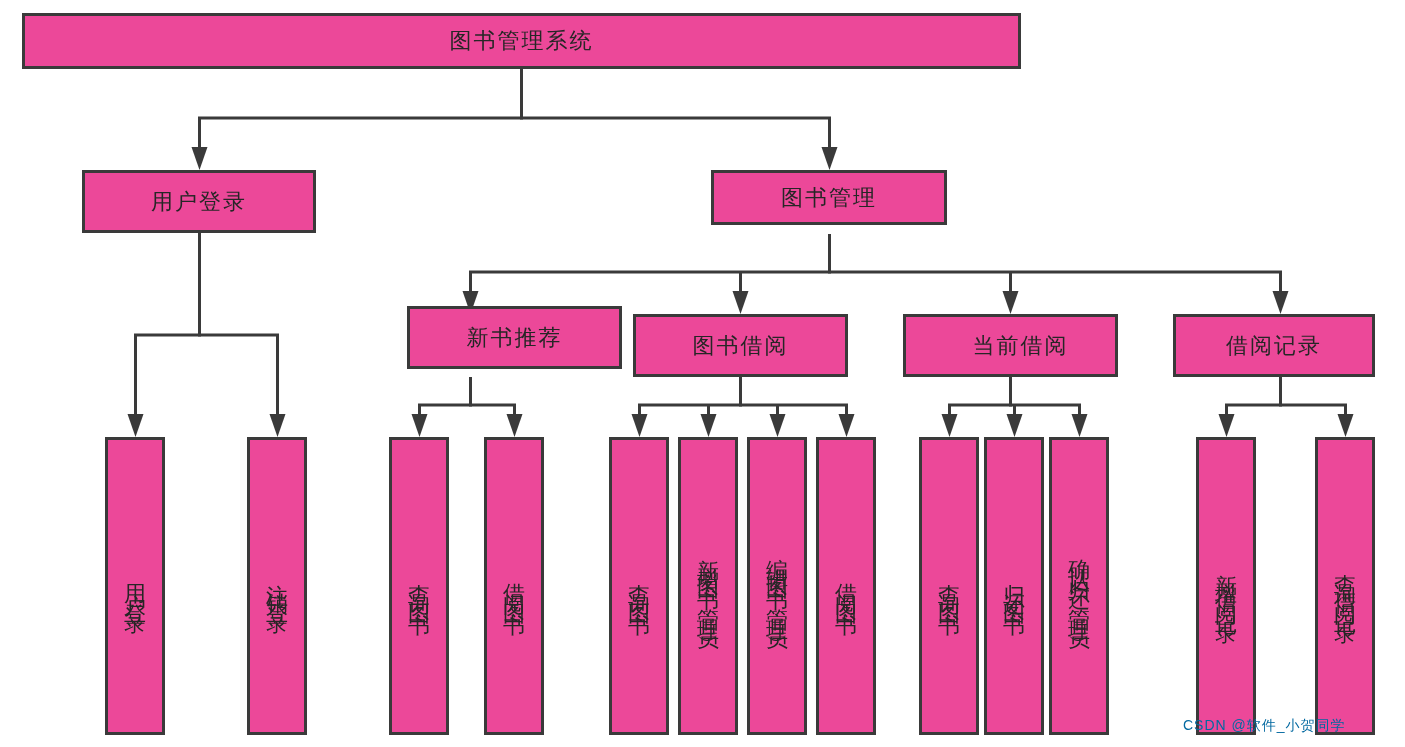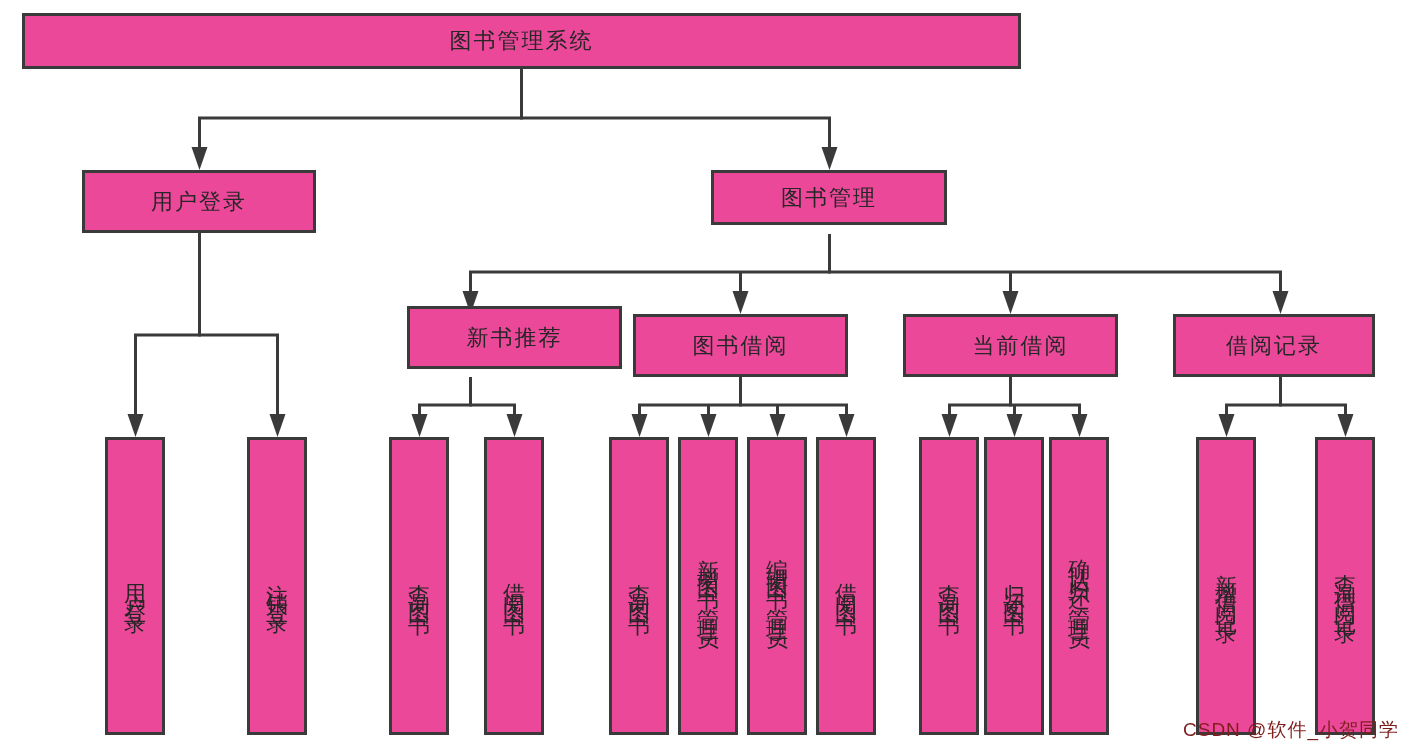--- a/index.html
+++ b/index.html
@@ -43,23 +43,23 @@
   .leaf   { top: 437px; width: 60px; height: 298px; }
   .ul1 { left: 105px; }  .ul2 { left: 247px; }
   .nb1 { left: 389px; }  .nb2 { left: 484px; }
   .bb1 { left: 609px; }  .bb2 { left: 678px; }  .bb3 { left: 747px; }  .bb4 { left: 816px; }
   .cb1 { left: 919px; }  .cb2 { left: 984px; }  .cb3 { left: 1049px; }
   .br1 { left: 1196px; } .br2 { left: 1315px; }
   .watermark {
     position: absolute;
     left: 1183px;
     top: 717px;
-    font-size: 19px;
+    font-size: 14px;
     letter-spacing: 1px;
-    color: #7f1d1d;
+    color: #0369a1;
     white-space: nowrap;
     z-index: 5;
   }
 </style>
 </head>
 <body>
 
 <div id="canvas">
 
   <svg class="wires" width="1405" height="747" viewBox="0 0 1405 747" fill="none" stroke="#3a3a3a" stroke-width="3">

